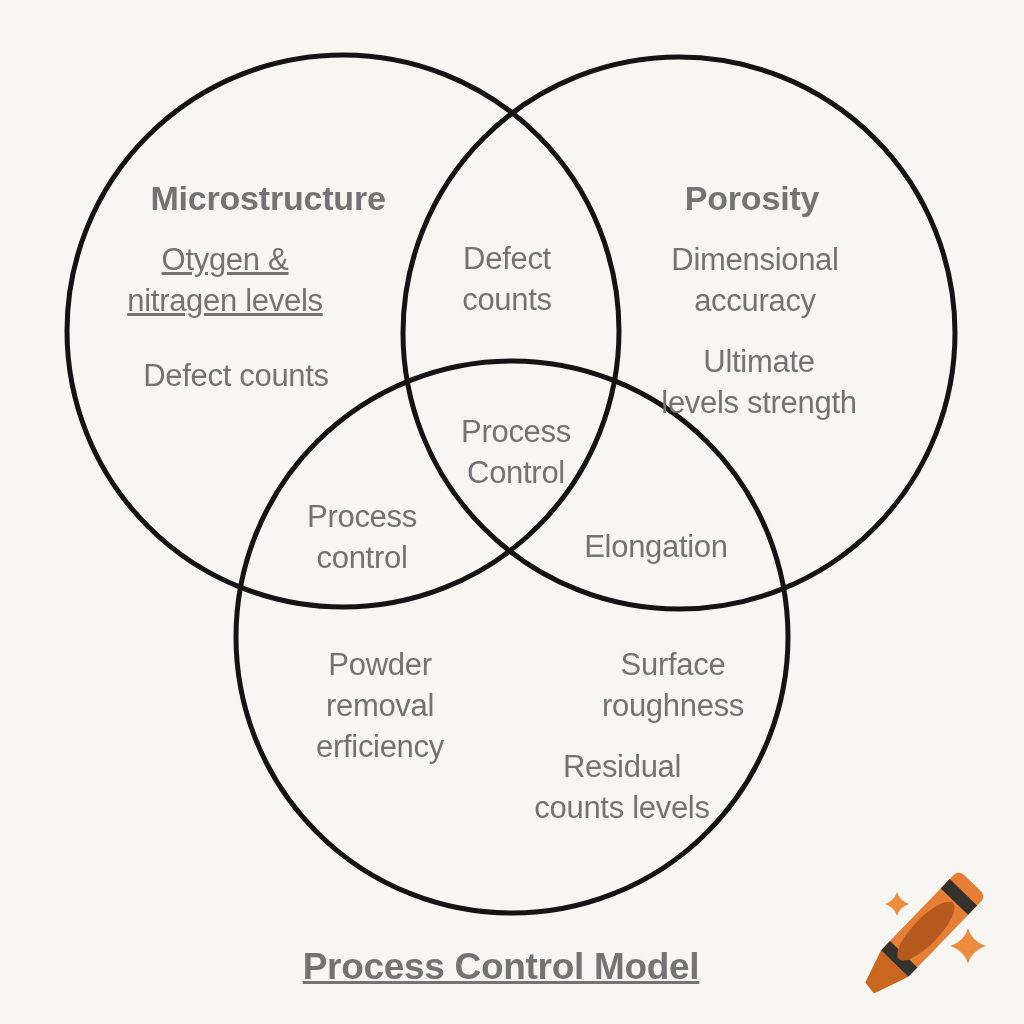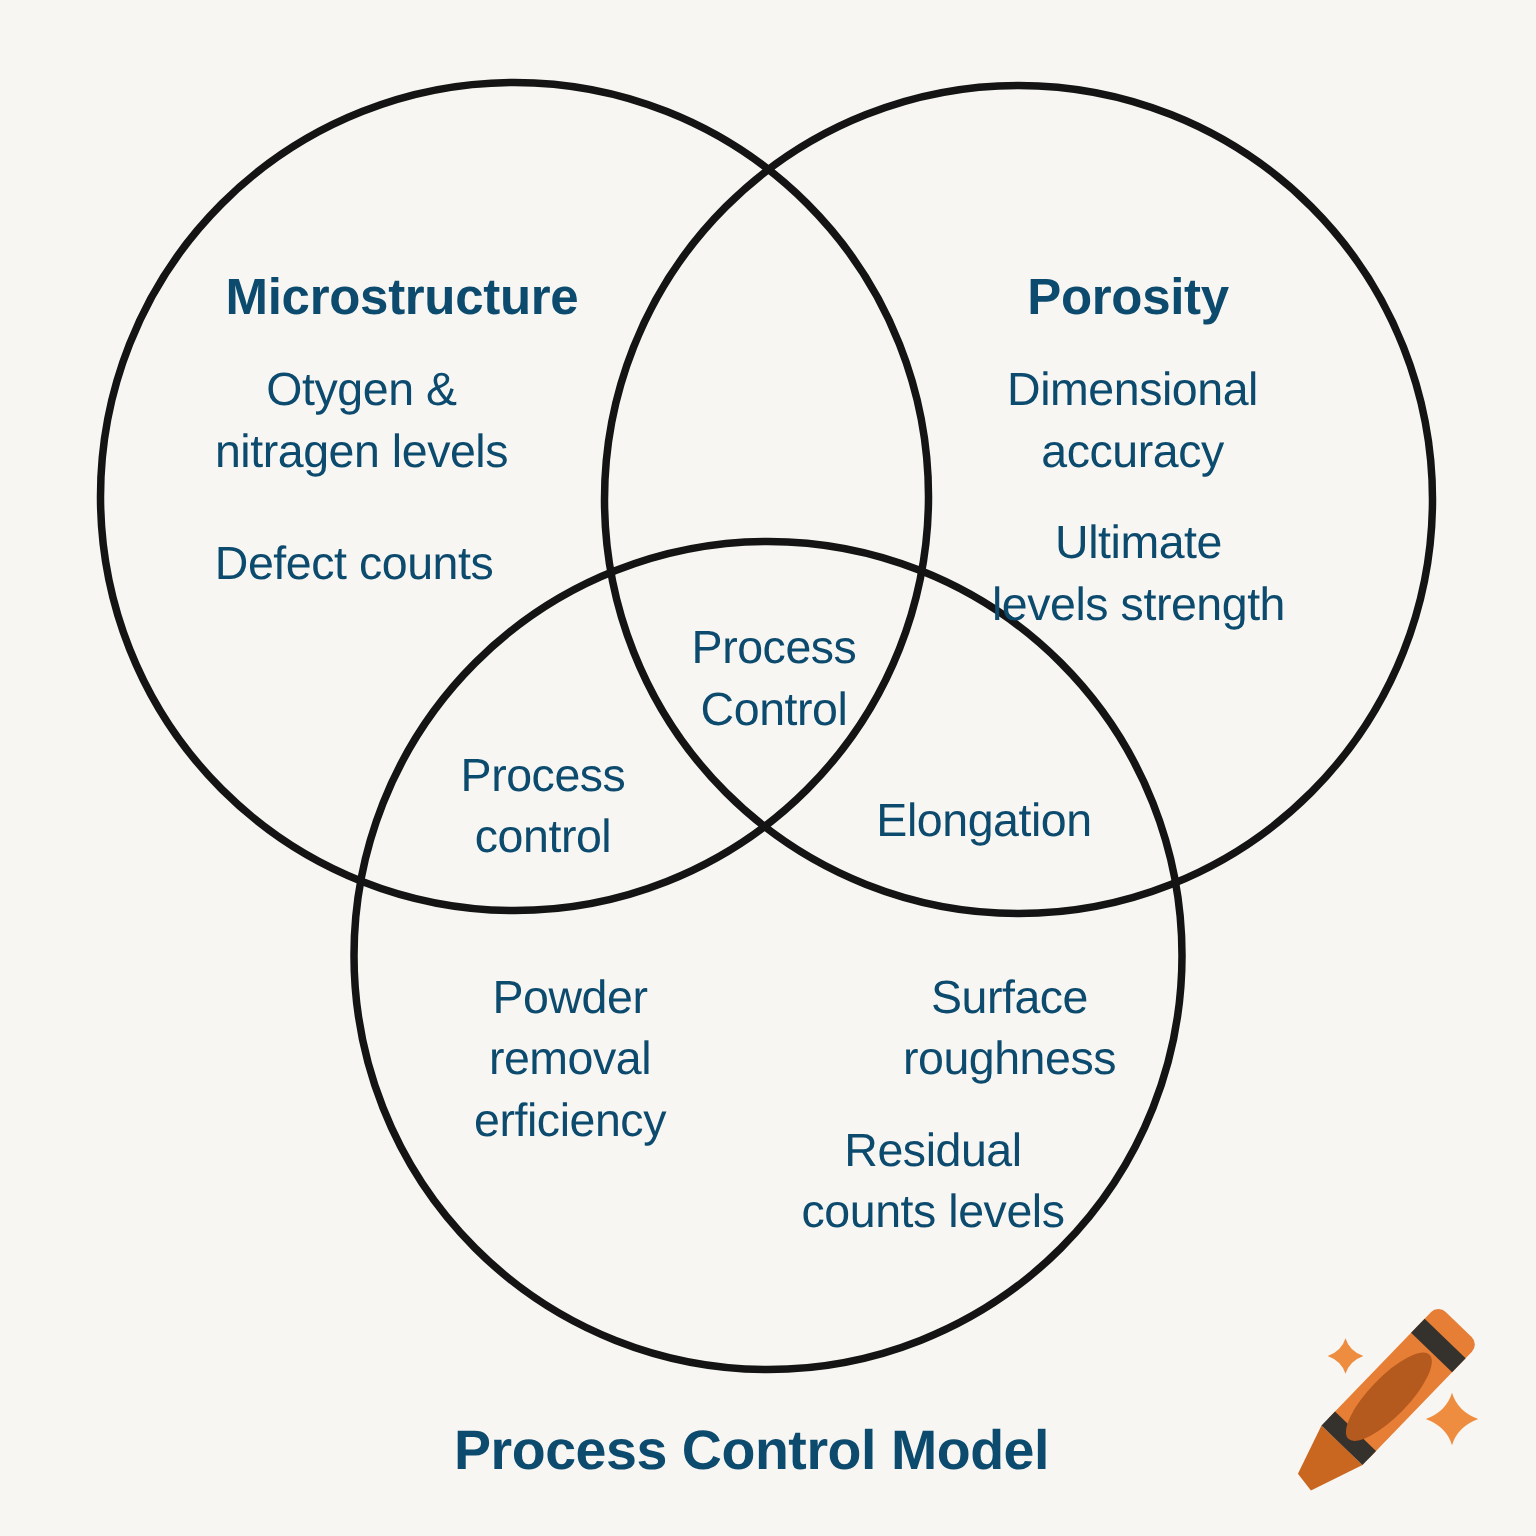--- a/index.html
+++ b/index.html
@@ -12,58 +12,61 @@
     overflow: hidden;
   }
   .venn-svg { position: absolute; left: 0; top: 0; }
   .t {
     position: absolute;
     transform: translateX(-50%);
     text-align: center;
     white-space: pre-line;
     font-size: 31px;
     line-height: 41px;
-    color: #0c4a6e;
+    color: #737373;
     letter-spacing: -0.3px;
   }
   .t.bold {
     font-weight: bold;
     font-size: 34px;
     line-height: 44px;
     letter-spacing: -0.2px;
   }
   .t.footer {
     font-weight: bold;
     font-size: 37px;
     line-height: 46px;
+    text-decoration: underline;
   }
   .crayon-wrap { position: absolute; left: 852px; top: 852px; }
 </style>
 </head>
 <body>
 
 <div class="canvas">
 
   <svg class="venn-svg" width="1024" height="1024" viewBox="0 0 1024 1024">
     <circle cx="343" cy="331" r="276" fill="none" stroke-width="5" stroke="#141414"></circle>
     <circle cx="679" cy="333" r="276" fill="none" stroke-width="5" stroke="#141414"></circle>
     <circle cx="512" cy="637" r="276" fill="none" stroke-width="5" stroke="#141414"></circle>
   </svg>
 
   <div class="t bold" style="left:268px; top:176px;">Microstructure</div>
-  <div class="t" style="left:241px; top:239px;">Otygen &amp;
+  <div class="t" style="left:225px; top:239px;text-decoration:underline;">Otygen &amp;
 nitragen levels</div>
   <div class="t" style="left:236px; top:355px;">Defect counts</div>
 
   <div class="t bold" style="left:752px; top:176px;">Porosity</div>
   <div class="t" style="left:755px; top:239px;">Dimensional
 accuracy</div>
   <div class="t" style="left:759px; top:341px;">Ultimate
 levels strength</div>
 
+  <div class="t" style="left:507px; top:238px;">Defect
+counts</div>
   <div class="t" style="left:516px; top:411px;">Process
 Control</div>
   <div class="t" style="left:362px; top:496px;">Process
 control</div>
   <div class="t" style="left:380px; top:644px;">Powder
 removal
 erficiency</div>
 
   <div class="t" style="left:656px; top:526px;">Elongation</div>
   <div class="t" style="left:633px; top:644px;margin-left:40px;">Surface

